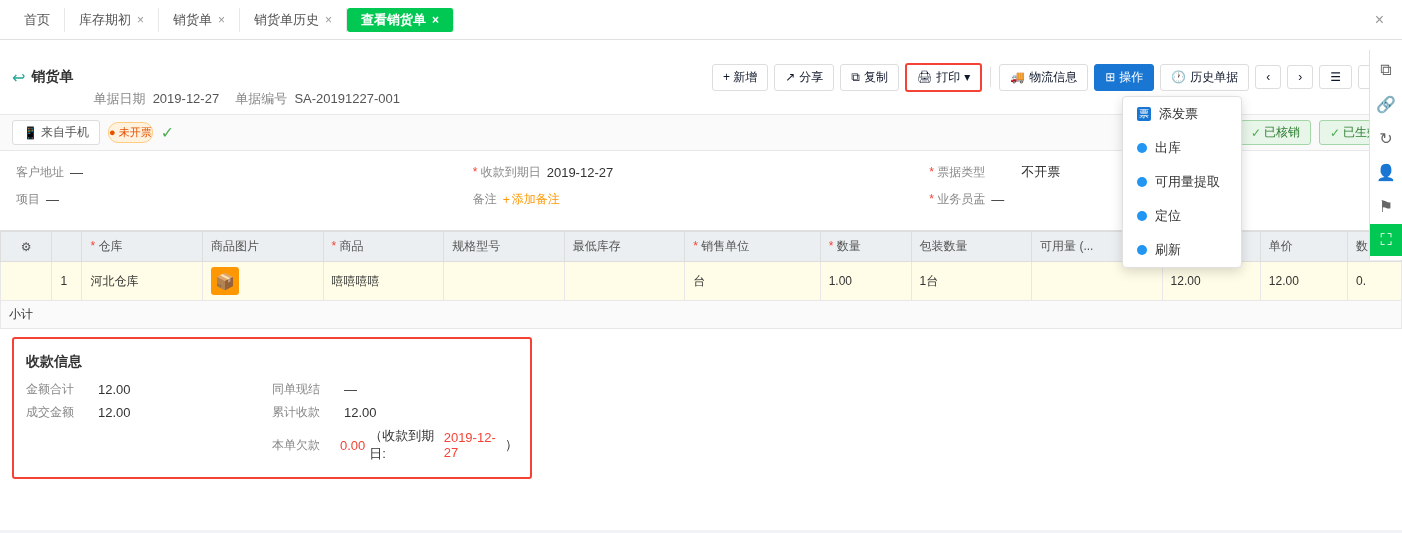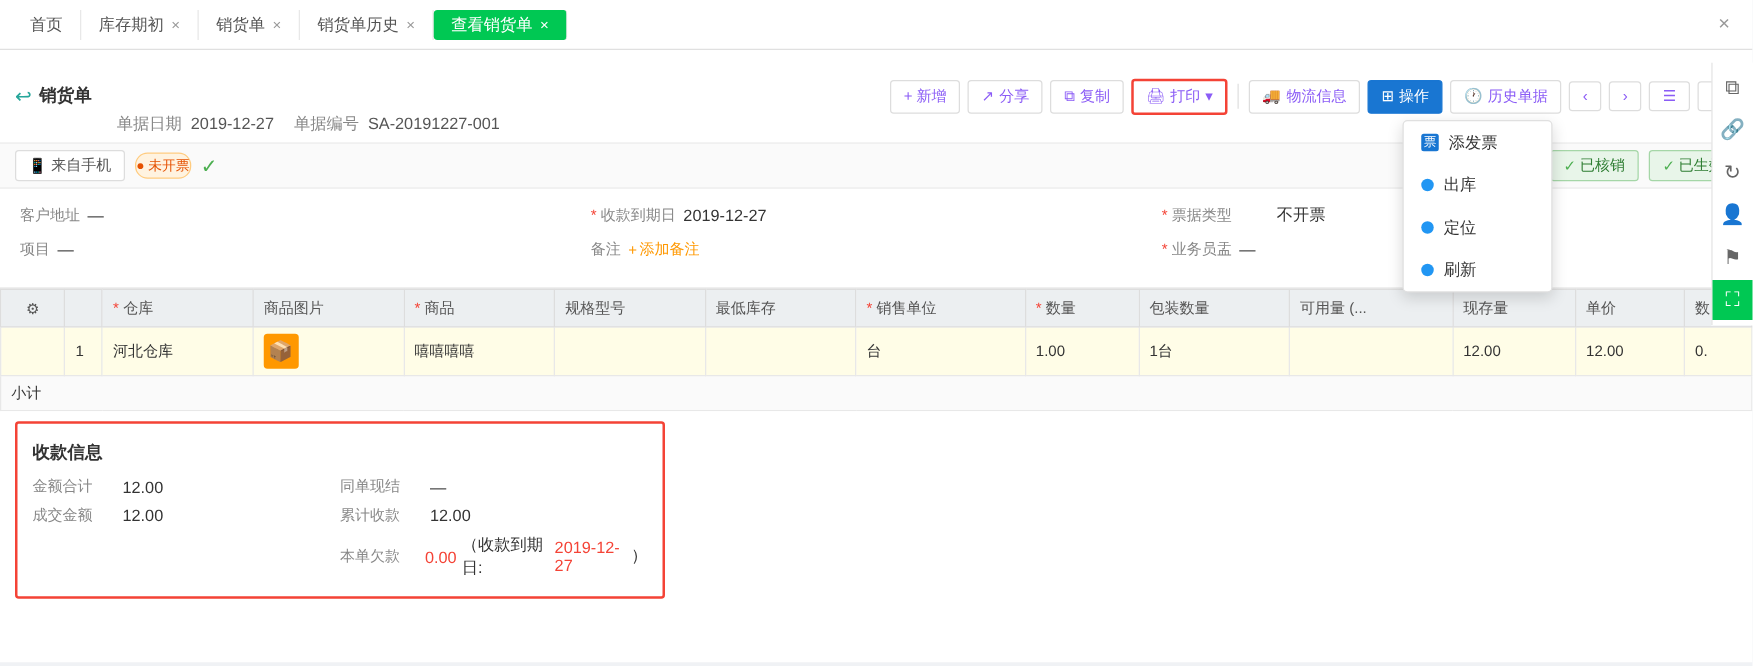--- a/index.html
+++ b/index.html
@@ -15,21 +15,21 @@
       display: flex; align-items: center; padding: 0 14px;
       height: 24px; cursor: pointer; font-size: 13px;
       border-right: 1px solid #e8e8e8; color: #555;
       white-space: nowrap;
     }
     .tab-item.active {
       background: #e8f5e9; color: #333; font-weight: 500;
     }
     .tab-item .close-btn { margin-left: 6px; color: #999; font-size: 12px; cursor: pointer; }
     .tab-item.active .close-btn { color: #666; }
-    .tab-item.highlight { background: #00c853; color: #fff; border-radius: 3px; padding: 4px 14px; }
+    .tab-item.highlight { background: #00c853; color: #fff; border-radius: 3px; padding: 4px 14px; font-weight: bold; }
     .tab-item.highlight .close-btn { color: #fff; }
     .tab-bar-close { margin-left: auto; color: #999; cursor: pointer; font-size: 16px; padding: 0 8px; }
 
     
     .main-content { background: #fff; margin: 0; padding: 0; min-height: 490px; }
 
     
     .doc-header {
       display: flex; align-items: center; padding: 6px 12px;
       border-bottom: 1px solid #e8e8e8; background: #fff;
@@ -38,21 +38,21 @@
     .doc-title { display: flex; align-items: center; gap: 6px; margin-right: 16px; }
     .doc-title-icon { color: #26a69a; font-size: 16px; }
     .doc-title-text { font-weight: 600; font-size: 14px; color: #333; }
     .doc-meta { display: flex; align-items: center; gap: 16px; color: #555; font-size: 13px; margin-top: 44px; }
     .doc-meta span { white-space: nowrap; }
     .doc-meta .label { color: #888; }
     .toolbar-right { margin-left: auto; display: flex; align-items: center; gap: 6px; }
     .btn-toolbar {
       display: flex; align-items: center; gap: 4px;
       padding: 4px 10px; border: 1px solid #ddd; border-radius: 3px;
-      cursor: pointer; background: #fff; font-size: 12px; color: #8b5cf6;
+      cursor: pointer; background: #fff; font-size: 12px; color: #0f172a;
       white-space: nowrap;
     }
     .btn-toolbar.active { background: #1976d2; color: #fff; border-color: #1976d2; }
     .btn-separator { width: 1px; height: 20px; background: #e0e0e0; margin: 0 2px; }
 
     
     .second-toolbar {
       display: flex; align-items: center; padding: 5px 12px;
       border-bottom: 1px solid #e8e8e8; background: #fafafa; gap: 8px;
     }
@@ -356,20 +356,24 @@
   <div class="dropdown-item">
     <span class="dropdown-icon blue">票</span>
     <span>添发票</span>
   </div>
   <div class="dropdown-item">
     <span class="dropdown-icon circle"></span>
     <span>出库</span>
   </div>
   <div class="dropdown-item">
     <span class="dropdown-icon circle2"></span>
+    <span>可用量提取</span>
+  </div>
+  <div class="dropdown-item">
+    <span class="dropdown-icon circle2"></span>
     <span>定位</span>
   </div>
   <div class="dropdown-item">
     <span class="dropdown-icon circle2"></span>
     <span>刷新</span>
   </div>
 </div>
 
 <div class="right-sidebar">
   <div class="side-icon">⧉</div>

